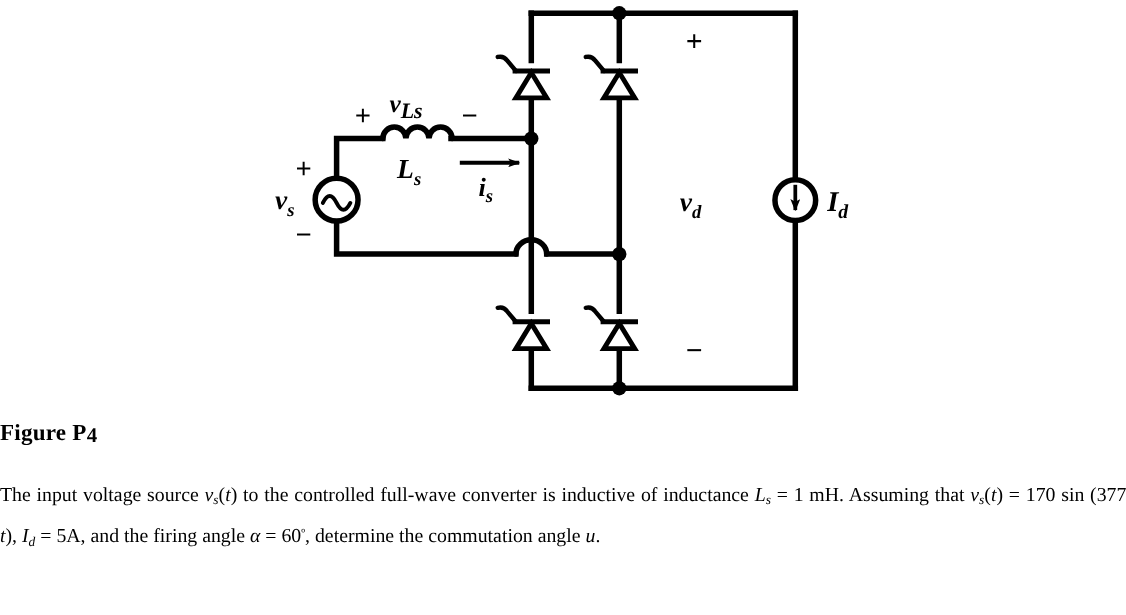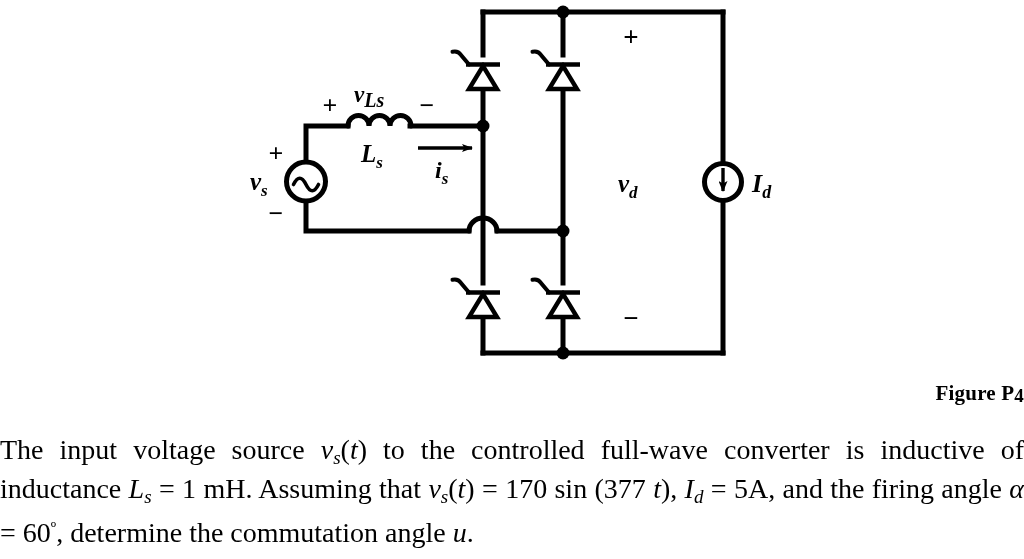--- a/index.html
+++ b/index.html
@@ -24,37 +24,37 @@
   #figure-svg {
     display: block;
     width: 1024px;
     height: 375px;
   }
   .fig-caption {
     position: absolute;
     left: 0;
     top: 381px;
     width: 1024px;
-    text-align: right;
+    text-align: left;
     font-weight: bold;
     font-size: 21px;
     letter-spacing: 0.2px;
     font-family: "Liberation Serif", "DejaVu Serif", serif;
   }
   .fig-caption .fignum {
     font-size: 19px;
     position: relative;
     top: 2px;
   }
   #body-text {
     position: absolute;
     left: 0px;
     top: 434px;
     width: 1024px;
-    font-size: 28px;
+    font-size: 18px;
     line-height: 31px;
     text-align: justify;
     text-justify: inter-word;
   }
   #body-text p {
     margin: 0;
   }
   .it { font-style: italic; }
   .sub {
     font-size: 0.68em;

